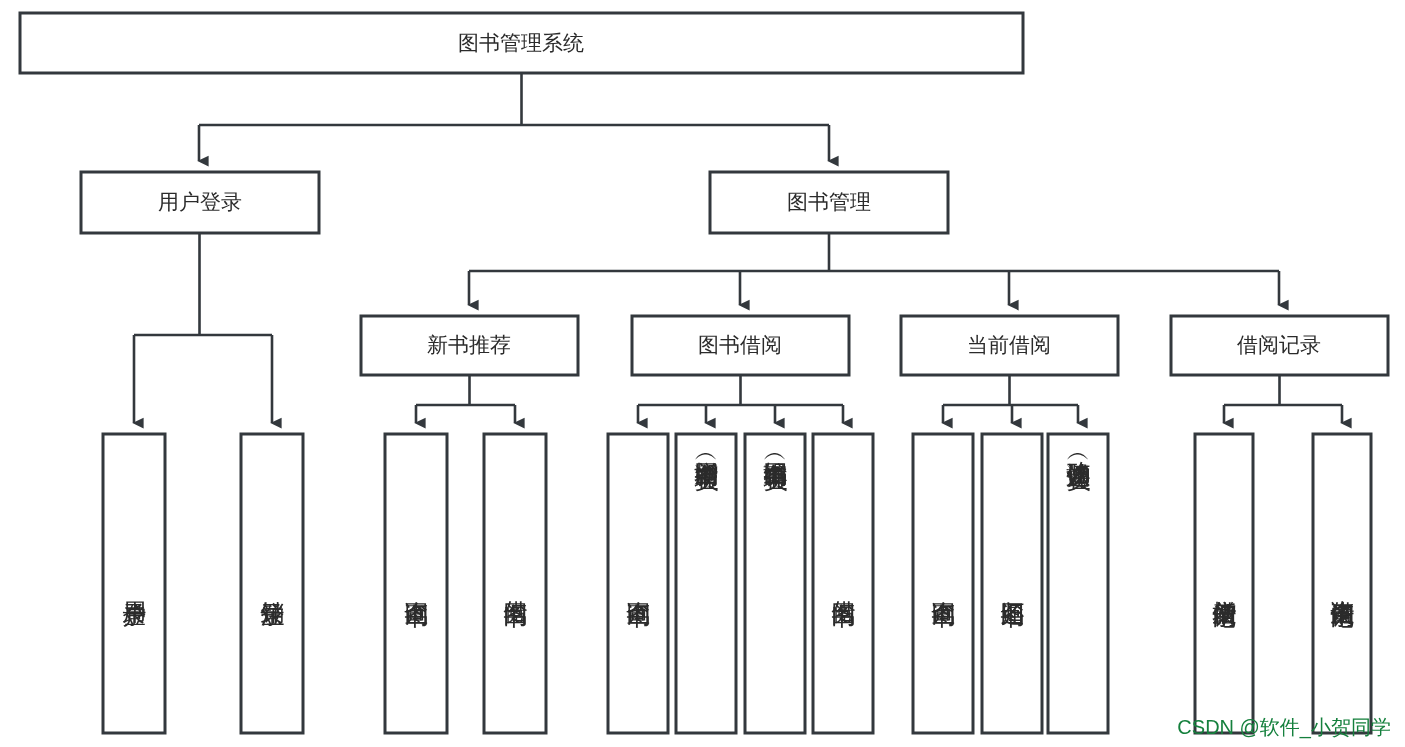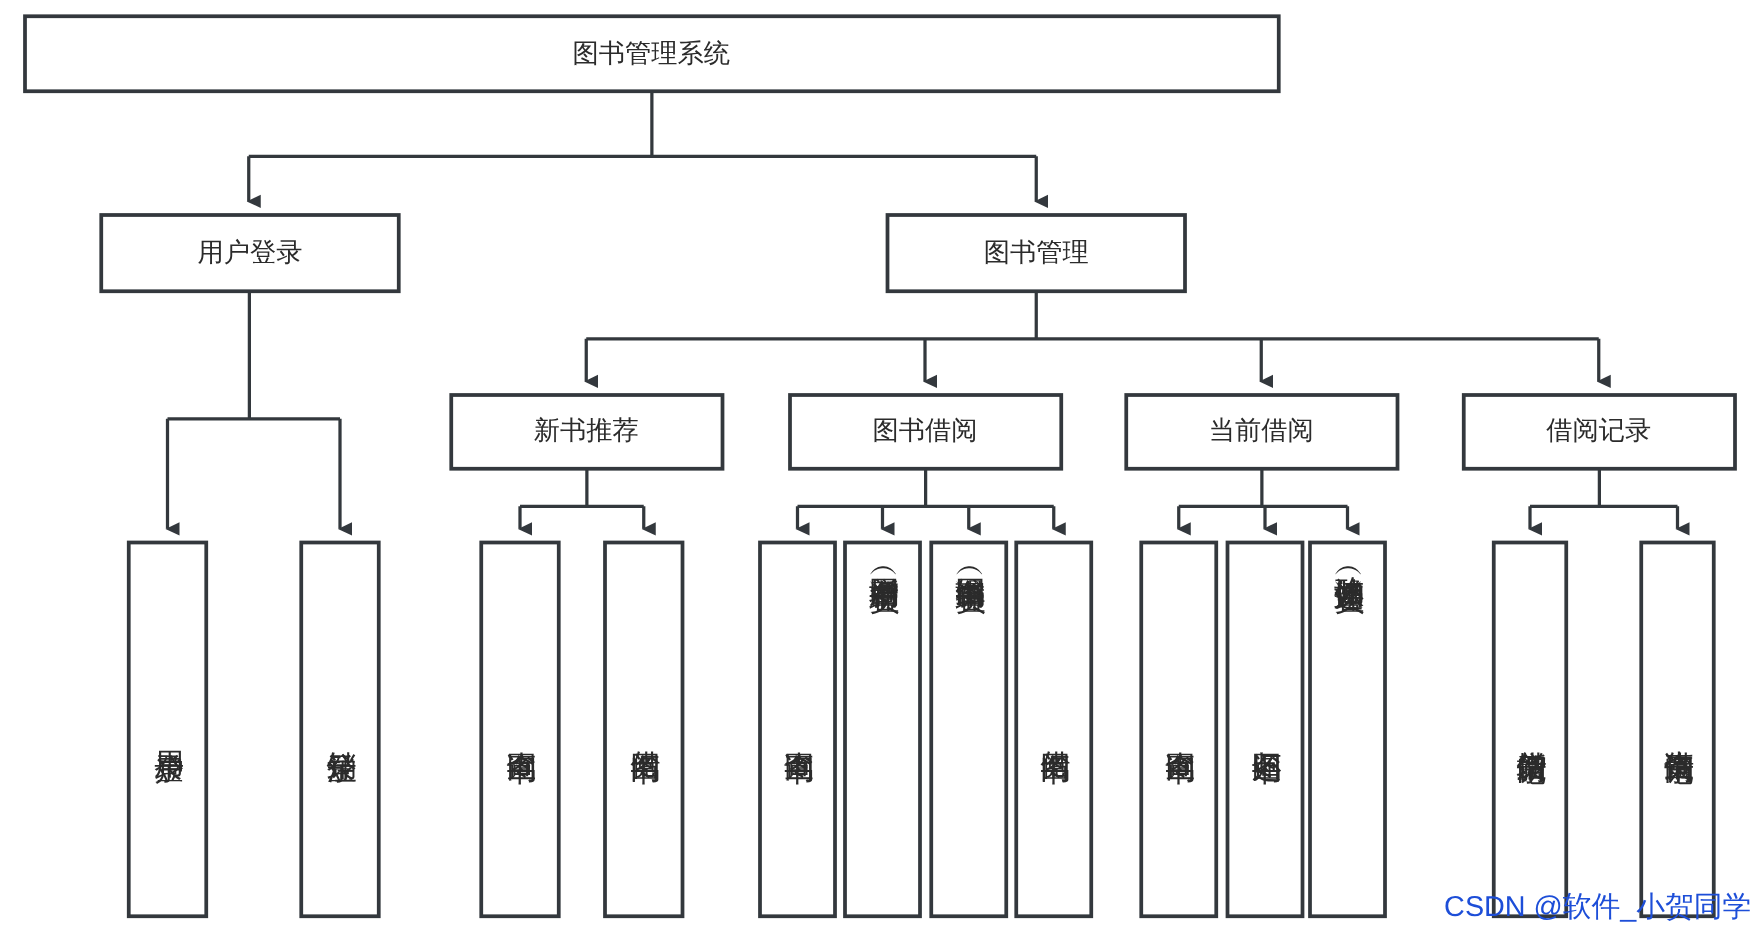--- a/index.html
+++ b/index.html
@@ -65,25 +65,25 @@
     text-orientation: upright;
     font-family: "Liberation Sans", "DejaVu Sans", sans-serif;
     font-size: 24px;
     line-height: 1.12;
     color: #2b2b2b;
     white-space: nowrap;
     letter-spacing: 1px;
   }
   .watermark {
     position: absolute;
-    right: 4px;
+    right: 14px;
     bottom: 6px;
     font-family: "Liberation Sans", "DejaVu Sans", sans-serif;
-    font-size: 23px;
-    color: #1d4ed8;
+    font-size: 20px;
+    color: #15803d;
     white-space: nowrap;
     user-select: none;
   }
 </style>
 </head>
 <body>
 
 <div id="diagram-root">
 
   <svg class="flow" viewBox="0 0 1405 747">

